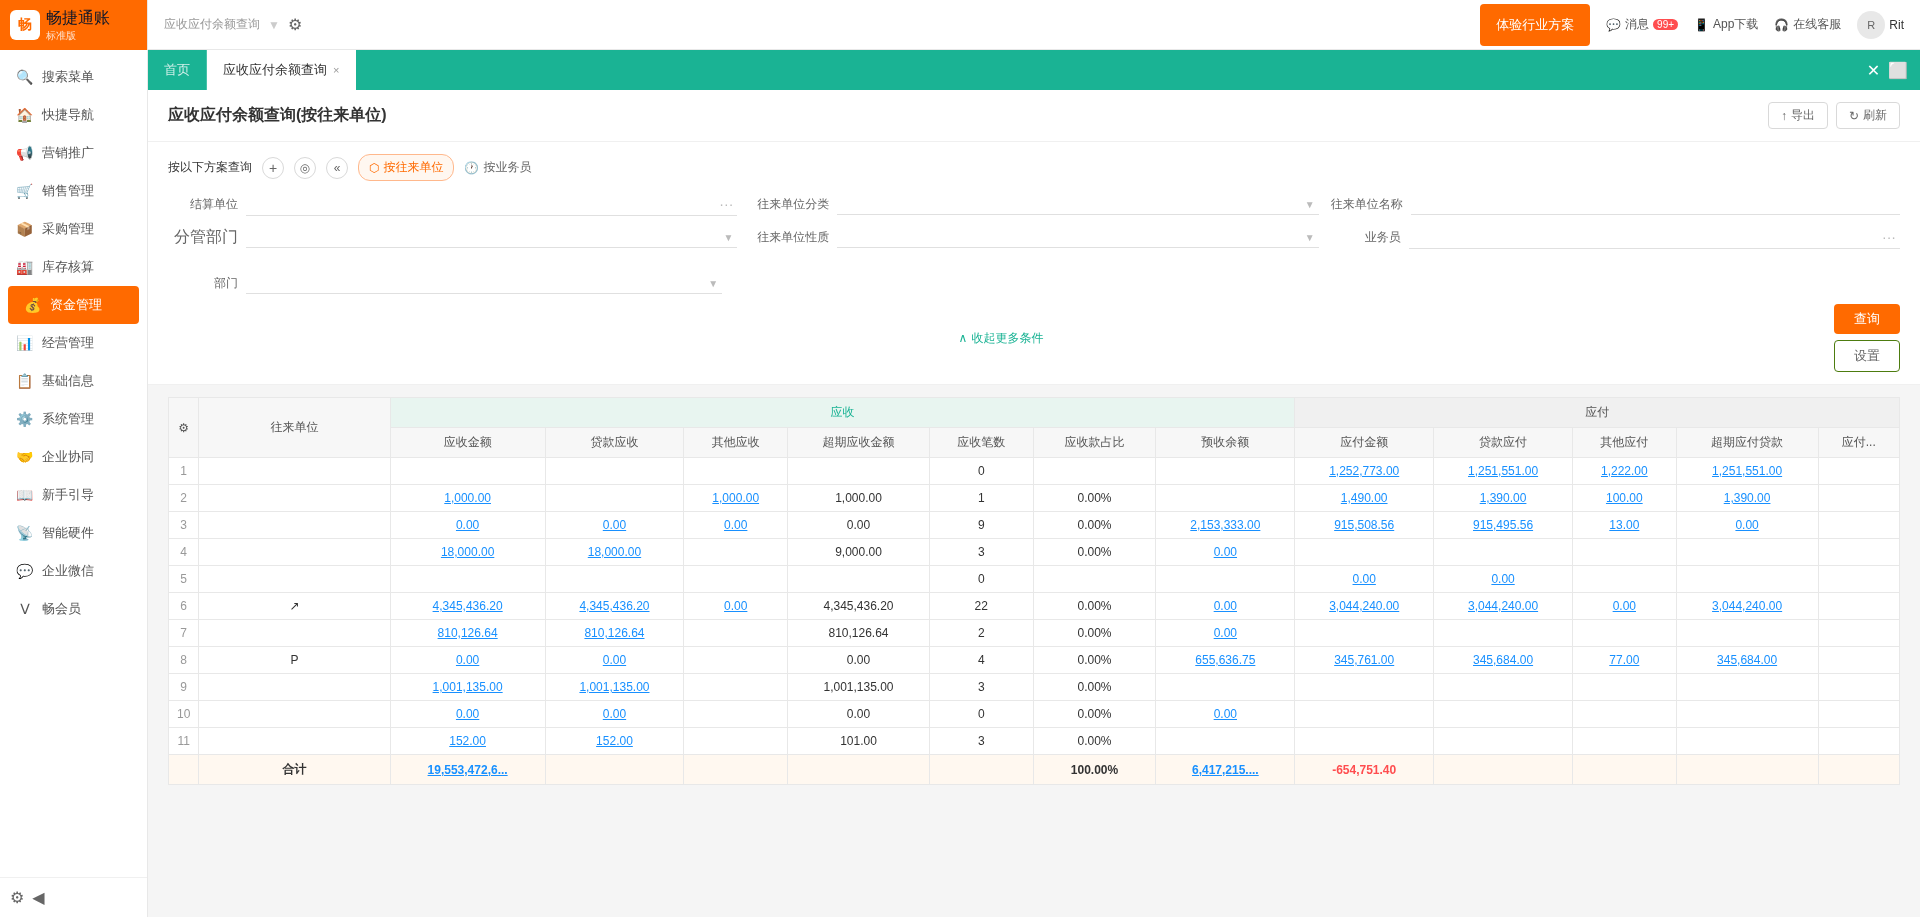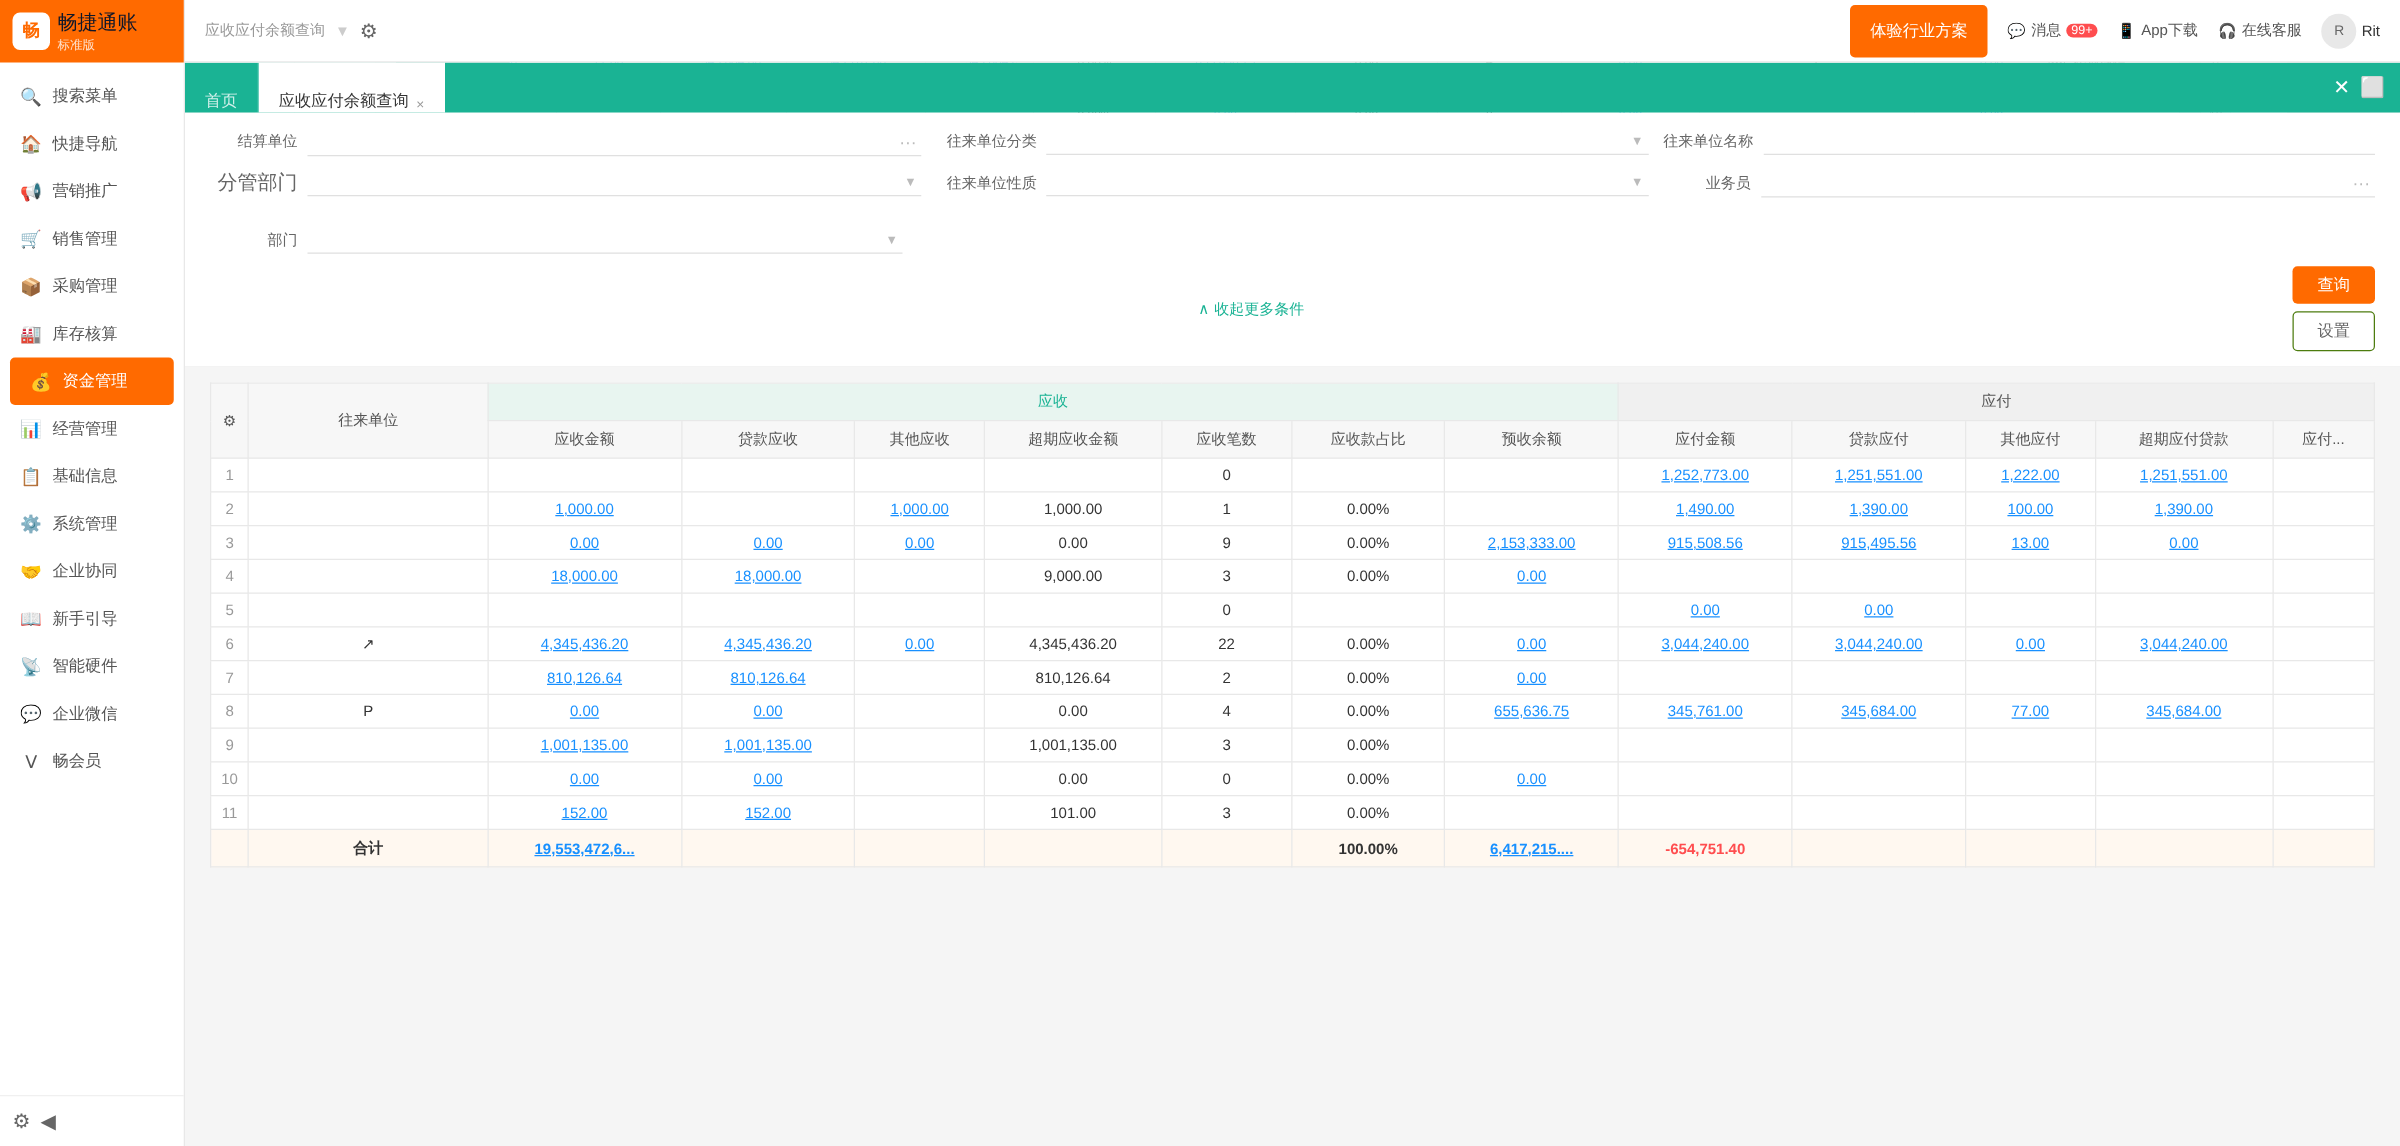--- a/index.html
+++ b/index.html
@@ -34,21 +34,21 @@
     .topbar-actions { display: flex; align-items: center; gap: 16px; }
     .btn-orange { background: #ff6a00; color: #fff; border: none; padding: 12px 16px; border-radius: 4px; cursor: pointer; font-size: 13px; }
     .badge { background: #ff4d4f; color: #fff; border-radius: 10px; font-size: 10px; padding: 0 4px; min-width: 18px; text-align: center; }
 
     
     .tab-bar {
       position: fixed; left: 148px; top: 50px; right: 0; height: 40px;
       background: #1ab394; display: flex; align-items: center; z-index: 98;
     }
     .tab-item {
-      height: 40px; display: flex; align-items: flex-end; padding: 0 16px; cursor: pointer;
+      height: 40px; display: flex; align-items: center; padding: 0 16px; cursor: pointer;
       color: rgba(255,255,255,0.8); font-size: 13px; gap: 6px; border-right: 1px solid rgba(255,255,255,0.2);
     }
     .tab-item.active { background: #fff; color: #333; }
     .tab-item .close-btn { font-size: 11px; color: #999; cursor: pointer; }
     .tab-bar-end { margin-left: auto; display: flex; align-items: center; padding-right: 12px; gap: 8px; }
 
     
     .main-content {
       position: fixed; left: 148px; top: 90px; right: 0; bottom: 0;
       overflow: auto; background: #f5f5f5;
@@ -201,23 +201,50 @@
     <span class="close-btn">×</span>
   </div>
   <div class="tab-bar-end">
     <span style="color:#fff;cursor:pointer;font-size:16px;">✕</span>
     <span style="color:#fff;cursor:pointer;font-size:16px;">⬜</span>
   </div>
 </div>
 
 <div class="main-content">
 
+  <div class="page-header">
+    <h2 class="page-title">应收应付余额查询(按往来单位)</h2>
+    <div class="header-actions">
+      <button class="btn-icon">
+        <span>↑</span>
+        <span>导出</span>
+      </button>
+      <button class="btn-icon">
+        <span>↻</span>
+        <span>刷新</span>
+      </button>
+    </div>
+  </div>
 
   <div class="filter-section">
 
+    <div style="display:flex;align-items:center;gap:10px;margin-bottom:12px;">
+      <span style="color:#333;font-size:12px;">按以下方案查询</span>
+      <div class="plus-btn">+</div>
+      <div style="width:22px;height:22px;border-radius:50%;border:1px solid #d9d9d9;display:flex;align-items:center;justify-content:center;cursor:pointer;color:#666;font-size:12px;">◎</div>
+      <div style="width:22px;height:22px;border-radius:50%;border:1px solid #d9d9d9;display:flex;align-items:center;justify-content:center;cursor:pointer;color:#666;font-size:12px;">«</div>
+      <div class="scheme-tag">
+        <span style="color:#ff6a00;">⬡</span>
+        <span>按往来单位</span>
+      </div>
+      <div class="scheme-option">
+        <span>🕐</span>
+        <span>按业务员</span>
+      </div>
+    </div>
 
     <div style="display:grid;grid-template-columns:1fr 1fr 1fr;gap:12px;margin-bottom:10px;align-items:center;">
       <div class="filter-cell">
         <label style="color:#666;font-size:12px;white-space:nowrap;min-width:70px;text-align:right;">结算单位</label>
         <div class="input-wrap" style="flex:1;border-bottom:1px solid #e0e0e0;display:flex;align-items:center;padding:3px 4px;">
           <input type="text" style="border: none; outline: none; flex: 1 1 0%; font-size: 12px; background: transparent;">
           <span style="color:#bbb;font-size:14px;">···</span>
         </div>
       </div>
       <div class="filter-cell">

